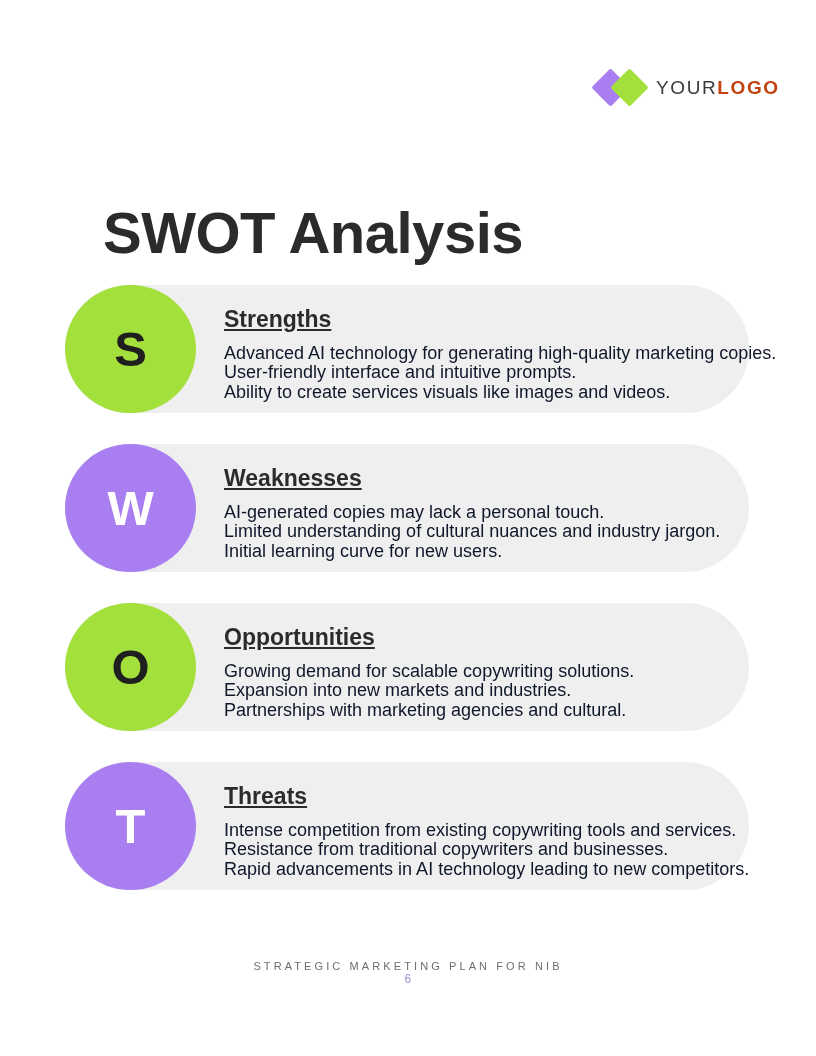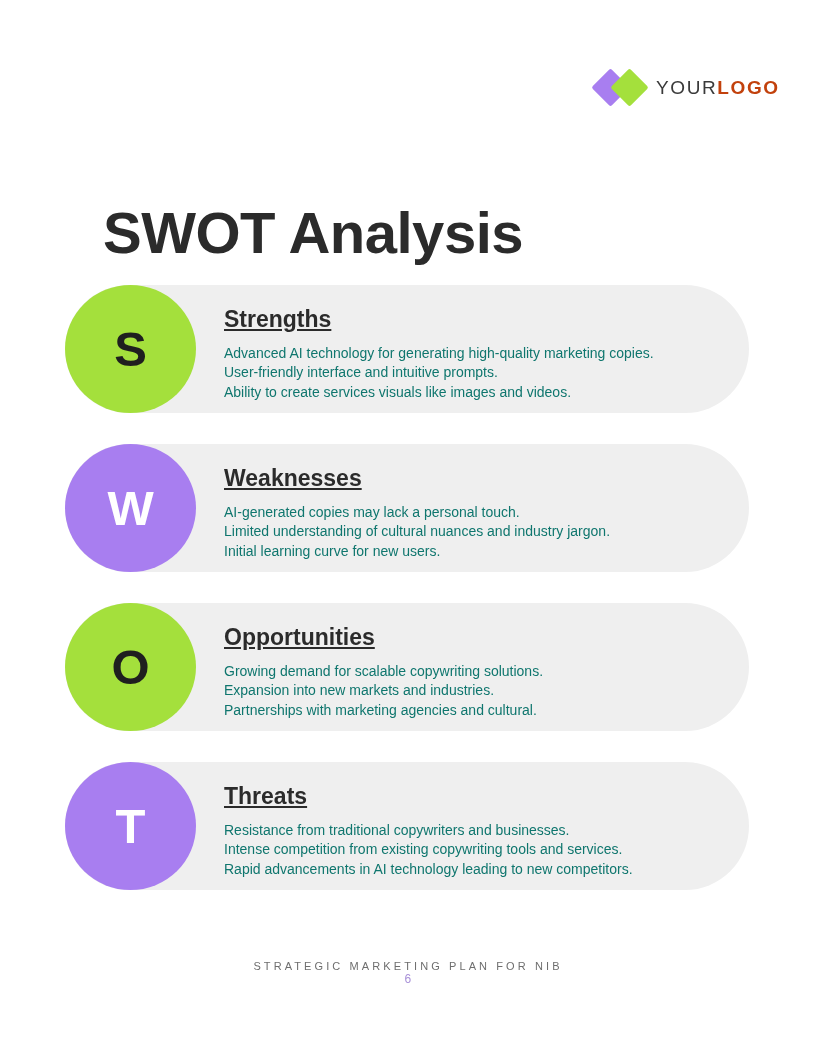--- a/index.html
+++ b/index.html
@@ -124,22 +124,22 @@
     margin: 0 0 10px 0;
     line-height: 1.2;
     text-decoration: underline;
   }
   .swot-points {
     margin: 0;
     padding: 0;
     list-style: none;
   }
   .swot-points li {
-    font-size: 14px;
-    color: #0f766e;
+    font-size: 18px;
+    color: #0f172a;
     line-height: 19.8px;
     white-space: nowrap;
   }
 
   
   .footer {
     position: absolute;
     left: 64px;
     right: 64px;
     top: 960px;
@@ -226,22 +226,22 @@
     </div>
 
     <div class="swot-row">
       <div class="swot-pill"></div>
       <div class="swot-badge" style="background:#a87ef0;color:#ffffff;">
         <span>T</span>
       </div>
       <div class="swot-text">
         <div class="swot-heading">Threats</div>
         <ul class="swot-points">
+          <li>Intense competition from existing copywriting tools and services.</li>
           <li>Resistance from traditional copywriters and businesses.</li>
-          <li>Intense competition from existing copywriting tools and services.</li>
           <li>Rapid advancements in AI technology leading to new competitors.</li>
         </ul>
       </div>
     </div>
 
   </div>
 
   <div class="footer">
     <div class="footer-label">STRATEGIC MARKETING PLAN FOR NIB</div>
     <div class="footer-page">6</div>

